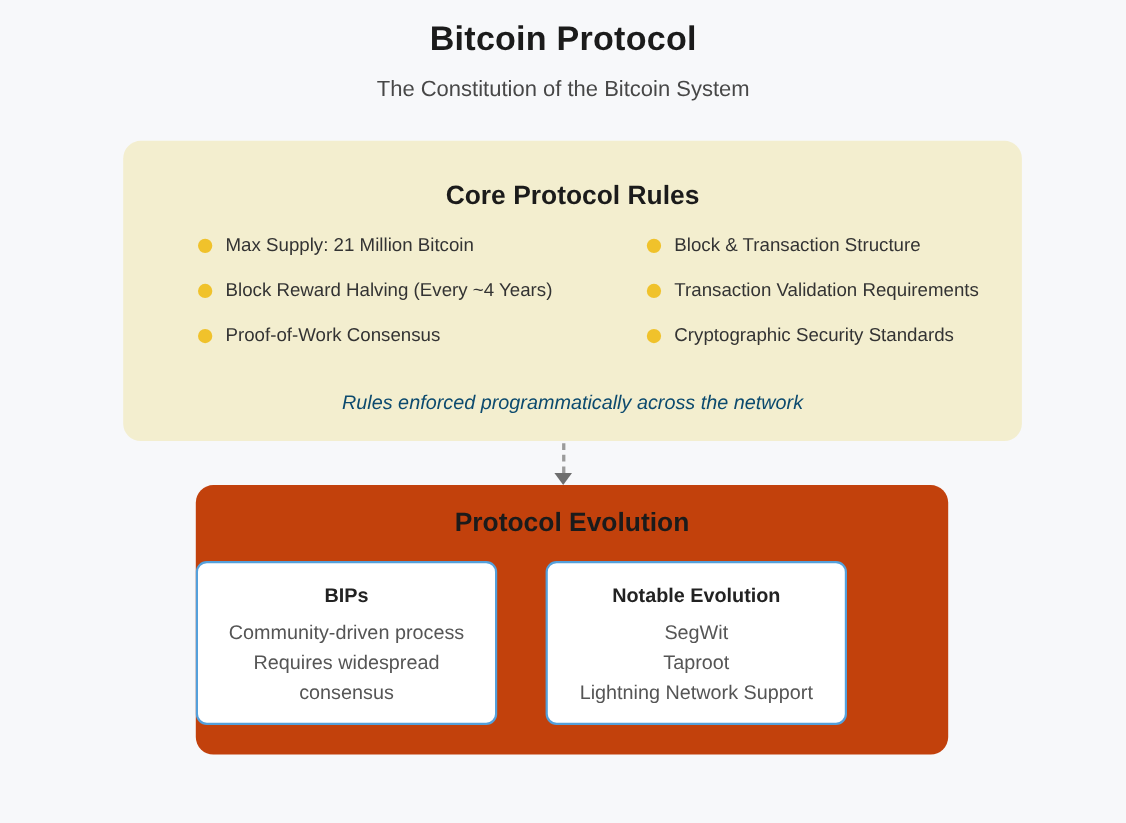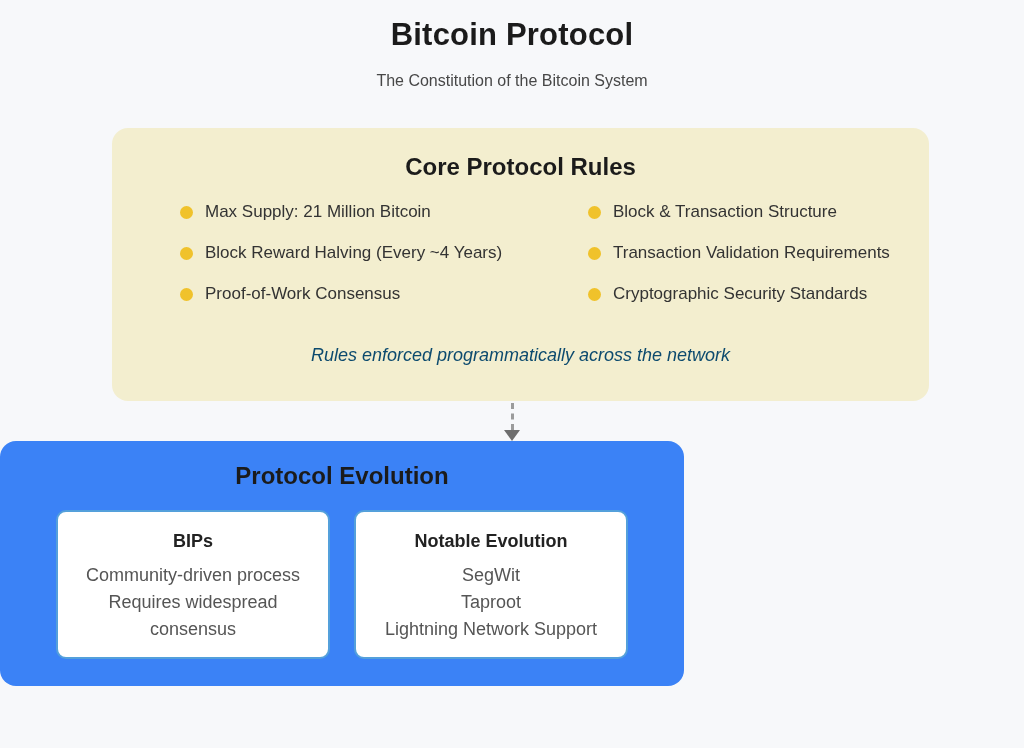--- a/index.html
+++ b/index.html
@@ -14,32 +14,32 @@
 
   .page-title {
     margin: 0; padding-top: 16px;
     text-align: center;
     font-size: 31px; font-weight: bold; line-height: 38px;
     color: #1b1b1b; letter-spacing: 0.2px;
   }
   .page-subtitle {
     margin-top: 15px;
     text-align: center;
-    font-size: 16px; line-height: 24px;
+    font-size: 20px; line-height: 24px;
     color: #474747;
   }
 
   
   .rules-box {
     box-sizing: border-box;
     width: 817px; height: 273px;
     margin: 35px 0 0 112px;
     background: #F3EECF;
     border-radius: 16px;
-    padding-top: 24px;
+    padding-top: 35px;
   }
   .panel-title {
     margin: 0;
     text-align: center;
     font-size: 24px; font-weight: bold; line-height: 30px;
     color: #1b1b1b;
   }
   .rules-grid {
     margin-top: 20px;
     padding-left: 68px;
@@ -74,27 +74,28 @@
     width: 0; height: 0;
     border-left: 8px solid transparent;
     border-right: 8px solid transparent;
     border-top: 11px solid #6e6e6e;
   }
 
   
   .evo-box {
     box-sizing: border-box;
     width: 684px; height: 245px;
-    background: #3b82f6;
+    margin-left: 178px;
+    background: #c2410c;
     border-radius: 16px;
     padding-top: 20px;
   }
   .cards {
     margin-top: 19px;
-    display: flex; justify-content: center; gap: 24px;
+    display: flex; gap: 44px;
   }
   .card {
     box-sizing: border-box;
     width: 274px; min-height: 135px;
     background: #ffffff;
     border: 2px solid #54A0DB;
     border-radius: 10px;
     padding: 18px 10px 14px;
     text-align: center;
   }

